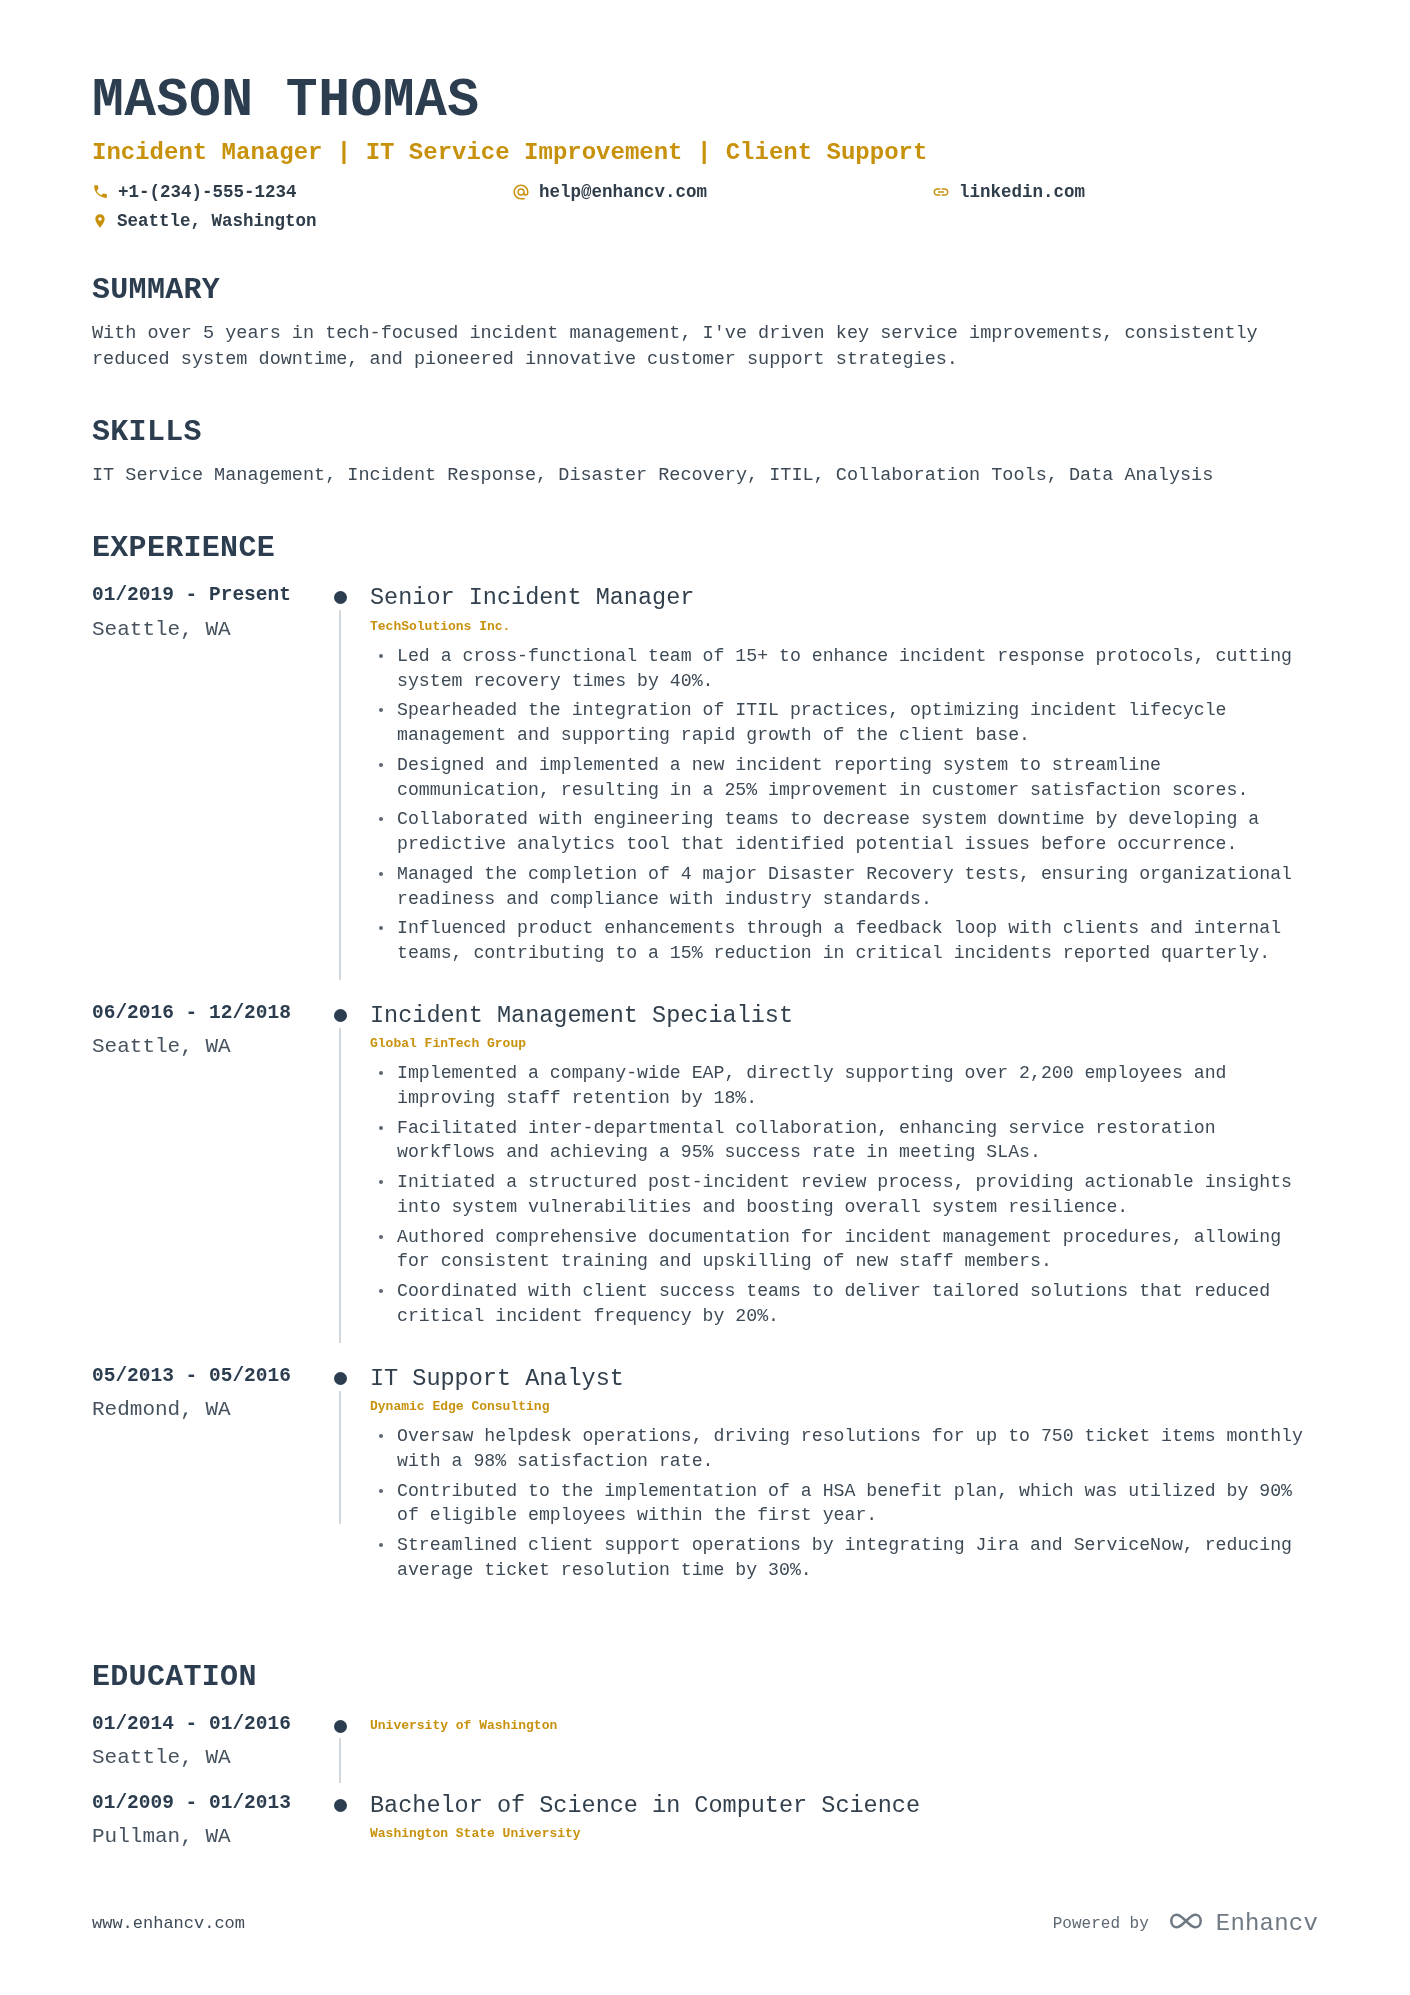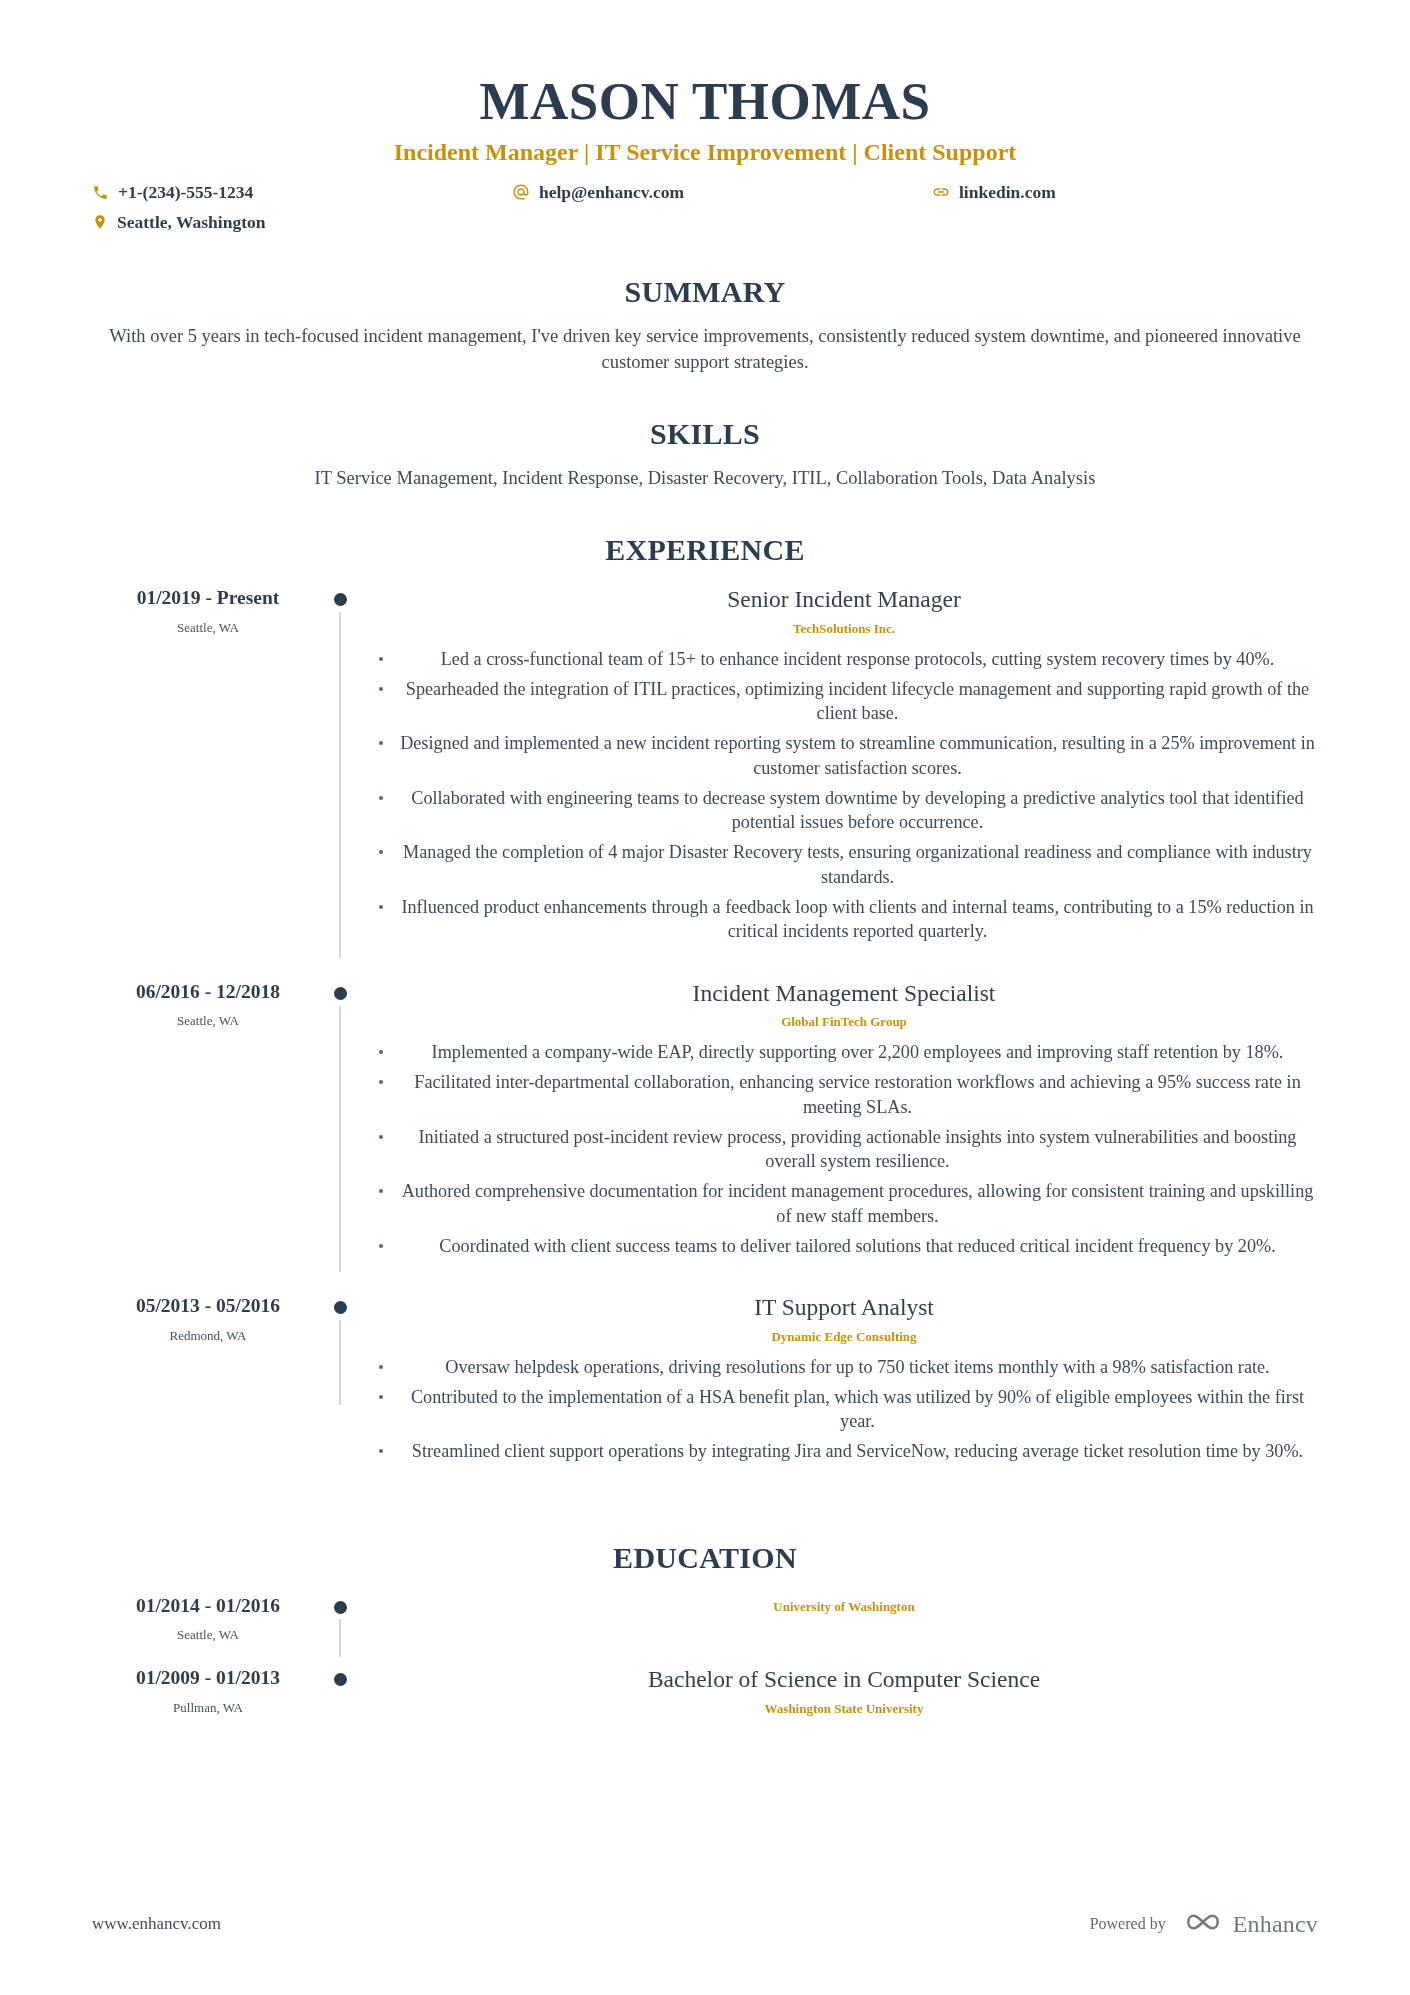--- a/index.html
+++ b/index.html
@@ -1,37 +1,37 @@
 <!DOCTYPE html>
 <html><head>
 <meta charset="utf-8">
 <style>
   html,body { margin:0; padding:0; background:#e9e9e9; }
   .page {
     width:1410px; height:1995px; background:#ffffff; margin:0 auto;
-    font-family:Liberation Serif, serif; color:#3D4A56;
-    position:relative; box-sizing:border-box; padding:74px 92px 0 92px; overflow:hidden;text-align:center;
+    font-family:Liberation Mono, monospace; color:#3D4A56;
+    position:relative; box-sizing:border-box; padding:74px 92px 0 92px; overflow:hidden;
   }
   
   .name { font-size:53px; font-weight:800; color:#2C3D4F; margin:0; letter-spacing:0.5px; line-height:1.05; }
   .headline { font-size:24px; font-weight:700; color:#C8910B; margin-top:9px; }
   .contact-grid { display:grid; grid-template-columns:420px 420px 1fr; row-gap:9px; margin-top:16px; }
   .contact-item { display:flex; align-items:center; gap:9px; font-size:17.5px; font-weight:700; color:#2F3C49; }
   .contact-item svg { flex:0 0 auto; display:block; }
   .row2 { grid-column:1; }
   
   .section { margin-top:42px; }
   .section.tight { }
   .section-heading { font-size:30px; font-weight:800; color:#2C3D4F; margin:0 0 14px 0; letter-spacing:0.3px; }
   .body-text { font-size:18.5px; line-height:1.42; color:#3D4A56; margin:0; }
   
   .entry { display:grid; grid-template-columns:232px 46px 1fr; padding-bottom:30px; }
   .edu-entry { padding-bottom:22px; }
   .entry-dates { font-size:19.5px; font-weight:700; color:#2C3D4F; line-height:1.3; }
-  .entry-location { font-size:13px; color:#46525E; margin-top:9px; }
+  .entry-location { font-size:21px; color:#46525E; margin-top:9px; }
   .tlcell { position:relative; }
   .dot { position:absolute; left:10px; top:8px; width:13px; height:13px; border-radius:50%; background:#2C3D4F; }
   .tline { position:absolute; left:15px; top:27px; bottom:-9px; width:2px; background:#D2D7DC; }
   .exp-last .tline { bottom:64px; }
   .edu-first .tline { top:26px; bottom:-14px; }
   .entry-title { font-size:23.5px; color:#32404D; font-weight:400; line-height:1.25; }
   .entry-company { font-size:13px; font-weight:700; color:#C8910B; margin-top:6px; }
   .bullets { list-style:none; margin:10px 0 0 0; padding:0; }
   .bullets li { position:relative; padding-left:27px; font-size:18.2px; line-height:1.36; color:#3D4A56; margin-bottom:5px; }
   .bullets li::before { content:""; position:absolute; left:9px; top:10px; width:4px; height:4px; border-radius:50%; background:#5C6670; }

